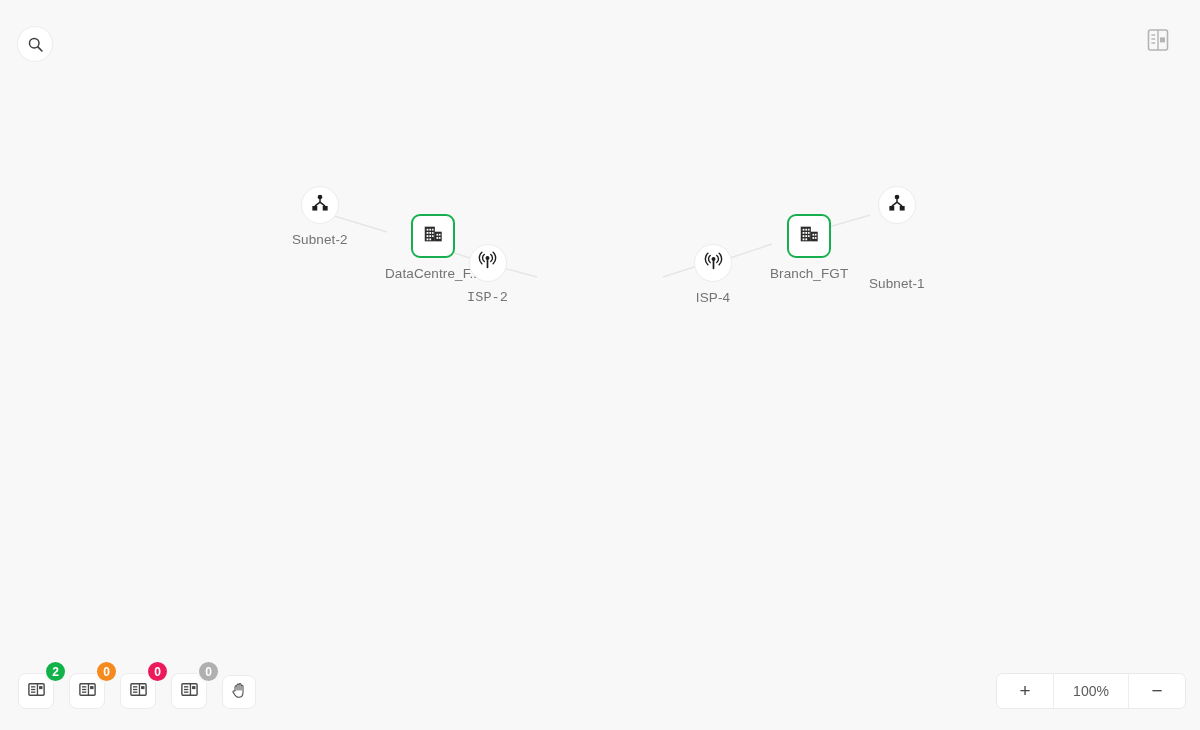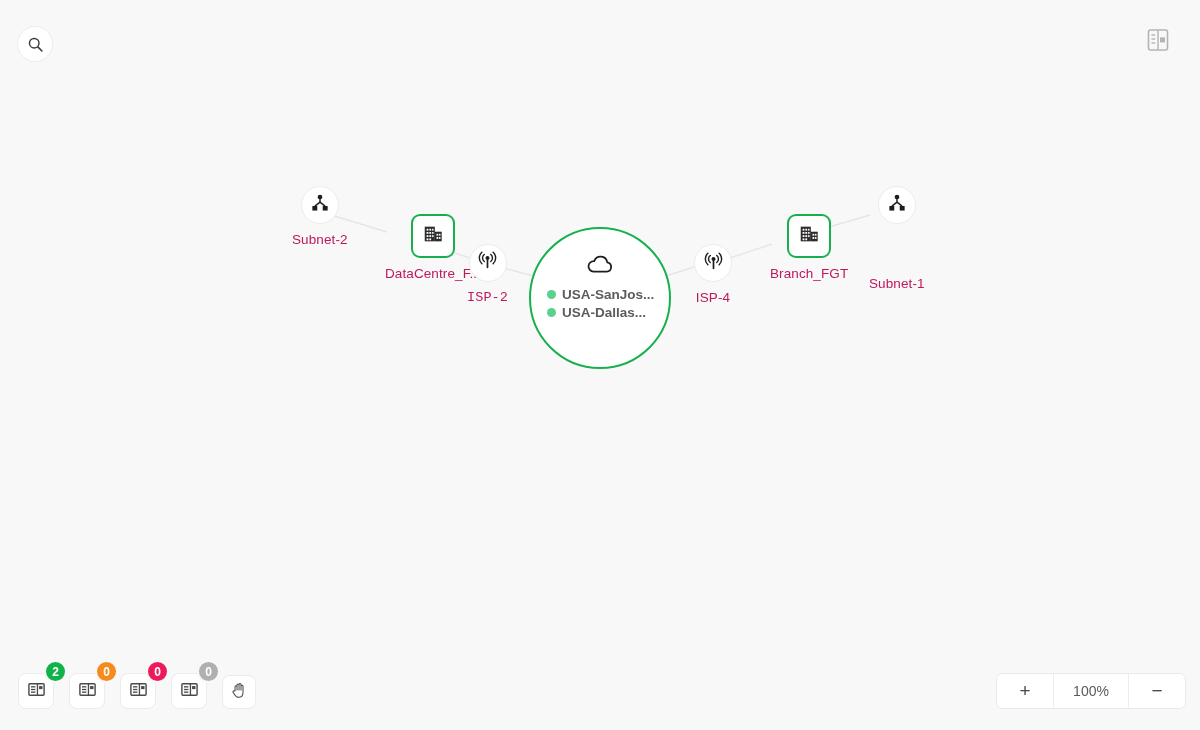--- a/index.html
+++ b/index.html
@@ -38,21 +38,21 @@
 
   
   .node {
     position: absolute;
     display: flex; flex-direction: column; align-items: center;
     cursor: pointer;
   }
   .node-label {
     margin-top: 8px;
     font-size: 13.5px;
-    color: #be185d;
+    color: #737373;
     white-space: nowrap;
     letter-spacing: .1px;
   }
 
   
   .circle-node {
     width: 38px; height: 38px; border-radius: 50%;
     background: #ffffff; border: 1px solid #ececec;
     display: flex; align-items: center; justify-content: center;
   }
@@ -231,35 +231,20 @@
           <path d="M7.6 12.1a4.7 4.7 0 0 1 0-7.4" fill="none" stroke="#1d1d1d" stroke-width="1.5" stroke-linecap="round"></path>
           <path d="M14.4 12.1a4.7 4.7 0 0 0 0-7.4" fill="none" stroke="#1d1d1d" stroke-width="1.5" stroke-linecap="round"></path>
           <path d="M5.1 14.4a8.1 8.1 0 0 1 0-12" fill="none" stroke="#1d1d1d" stroke-width="1.5" stroke-linecap="round"></path>
           <path d="M16.9 14.4a8.1 8.1 0 0 0 0-12" fill="none" stroke="#1d1d1d" stroke-width="1.5" stroke-linecap="round"></path>
         </svg>
       </span>
     </div>
     <div class="node-label">ISP-2</div>
   </div>
 
-  <div class="cloud-node" style="left:529px; top:227px;">
-    <span class="cloud-icon">
-      <svg width="28" height="20" viewBox="0 0 30 20">
-        <path d="M8 17.2h14.2a5.1 5.1 0 0 0 .6-10.1 7.3 7.3 0 0 0-14-1.3A4.9 4.9 0 0 0 8 17.2z" fill="none" stroke="#1d1d1d" stroke-width="1.9" stroke-linejoin="round"></path>
-      </svg>
-    </span>
-    <div class="cloud-item">
-      <span class="dot"></span>
-      <span class="txt">USA-SanJos...</span>
-    </div>
-    <div class="cloud-item">
-      <span class="dot"></span>
-      <span class="txt">USA-Dallas...</span>
-    </div>
-  </div>
 
   <div class="node" style="left:694px; top:244px;">
     <div class="circle-node">
       <span>
         <svg width="21" height="21" viewBox="0 0 22 22">
           <circle cx="11" cy="8.4" r="2.1" fill="#1d1d1d"></circle>
           <line x1="11" y1="10.4" x2="11" y2="18.2" stroke="#1d1d1d" stroke-width="1.8" stroke-linecap="round"></line>
           <path d="M7.6 12.1a4.7 4.7 0 0 1 0-7.4" fill="none" stroke="#1d1d1d" stroke-width="1.5" stroke-linecap="round"></path>
           <path d="M14.4 12.1a4.7 4.7 0 0 0 0-7.4" fill="none" stroke="#1d1d1d" stroke-width="1.5" stroke-linecap="round"></path>
           <path d="M5.1 14.4a8.1 8.1 0 0 1 0-12" fill="none" stroke="#1d1d1d" stroke-width="1.5" stroke-linecap="round"></path>

